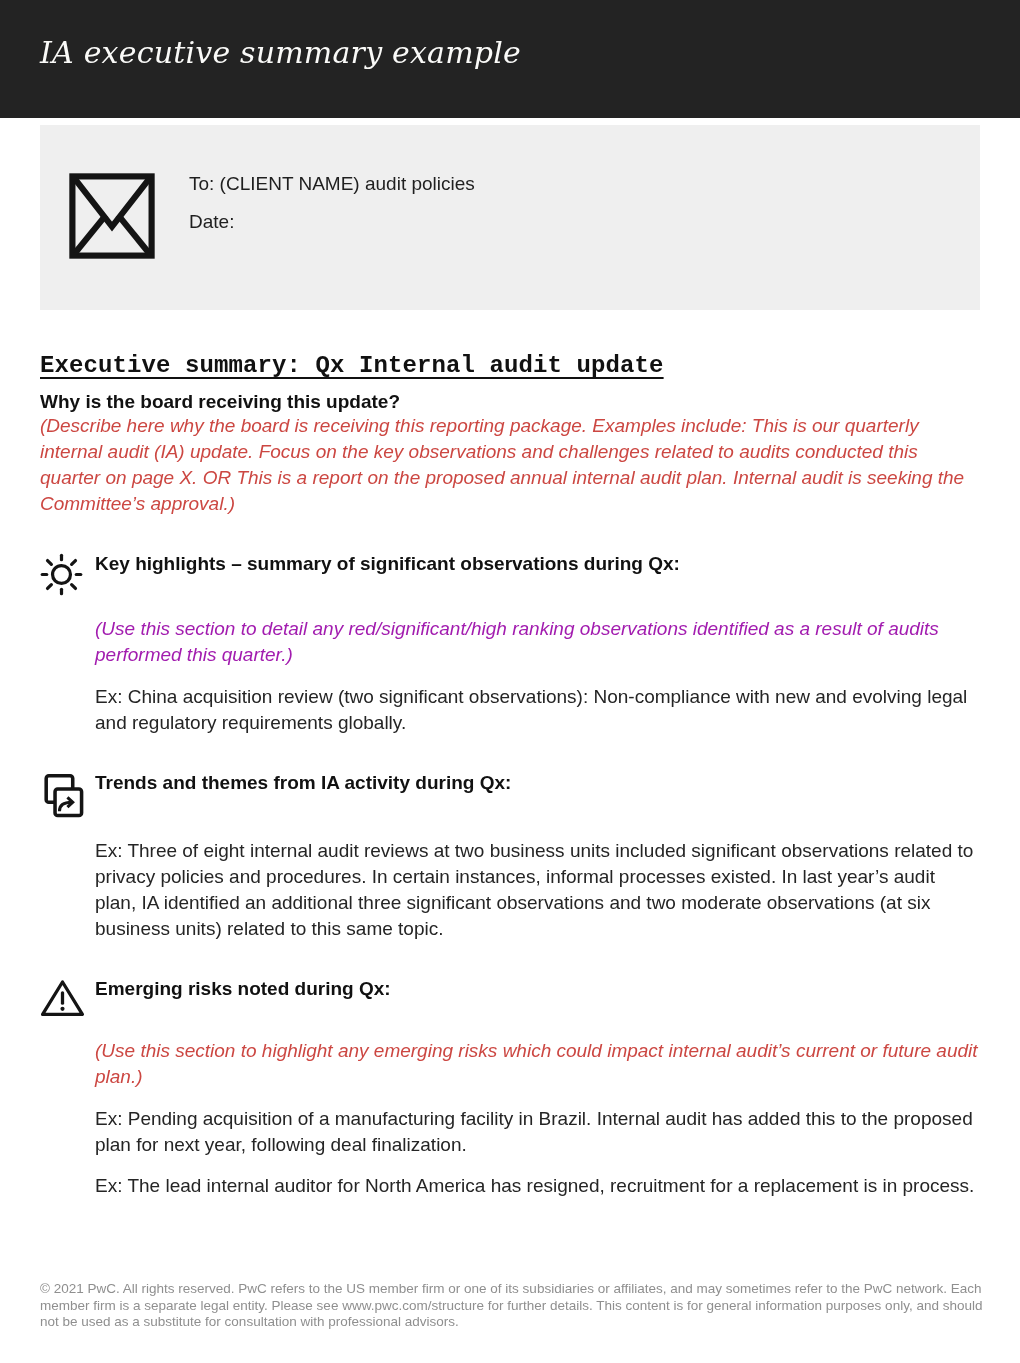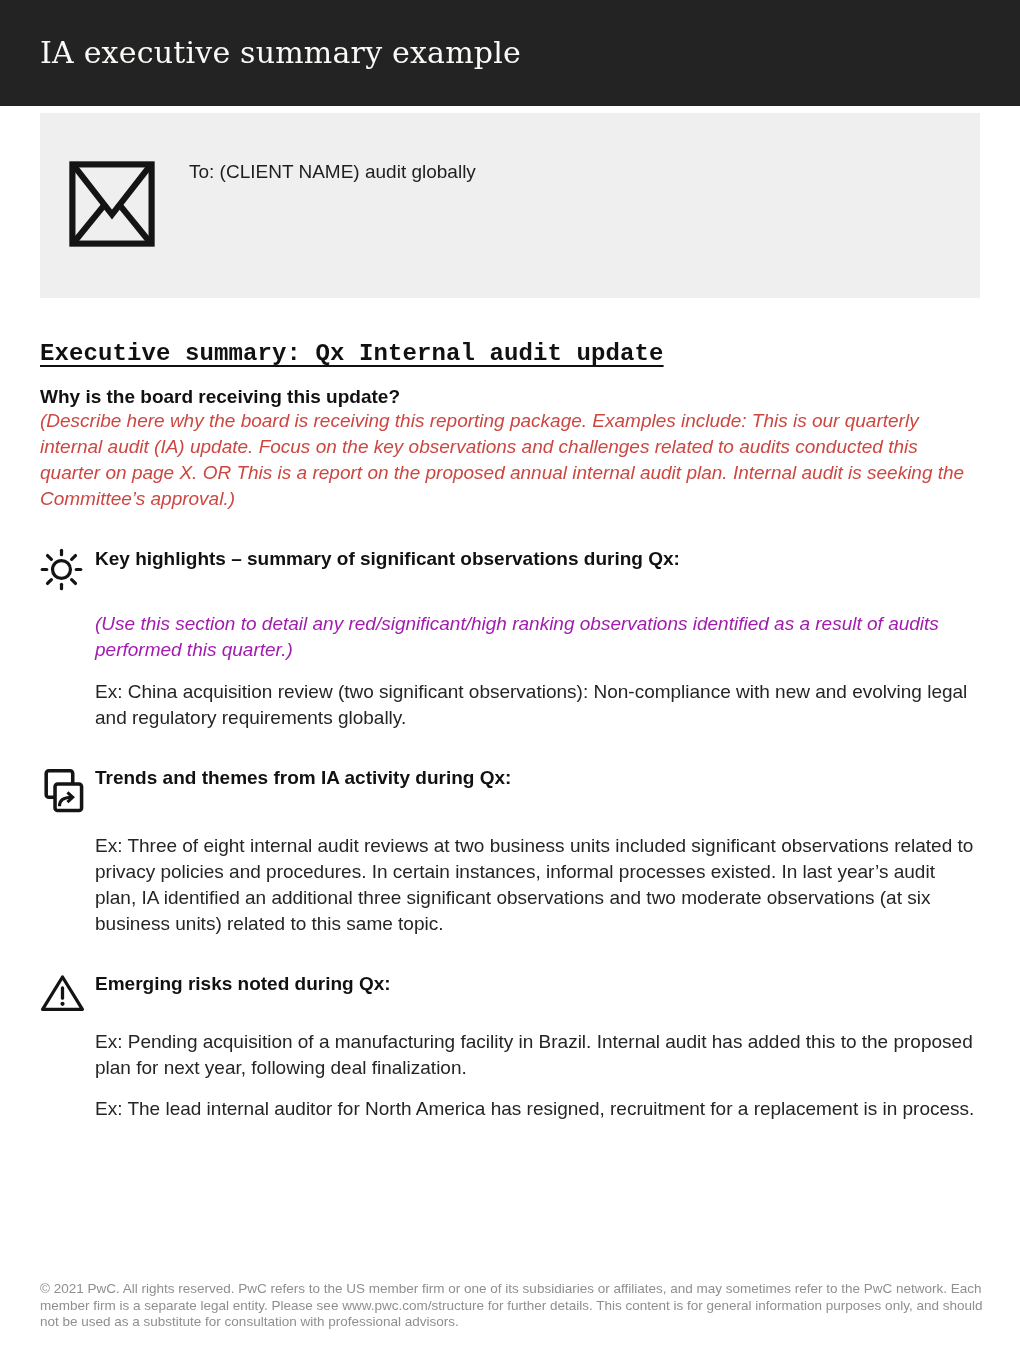--- a/index.html
+++ b/index.html
@@ -1,41 +1,42 @@
 <!DOCTYPE html>
 <html><head>
 <meta charset="utf-8">
 <style>
   html,body{margin:0;padding:0;}
   body{
     width:1020px;height:1363px;background:#ffffff;position:relative;
     font-family:"Liberation Sans", sans-serif;color:#222222;overflow:hidden;
   }
   .header{
-    height:106px;background:#232323;box-sizing:border-box;
+    height:118px;background:#232323;box-sizing:border-box;
     padding:36px 0 0 40px;
+    font-style:italic;
   }
   .header h1{
     margin:0;color:#fafaf8;font-family:"DejaVu Serif", serif;
     font-size:30px;font-weight:400;letter-spacing:.2px;line-height:1.1;
   }
   .memo-box{
     margin:7px 40px 0 40px;height:185px;background:#efefef;
     box-sizing:border-box;padding:46px 0 0 28px;display:flex;align-items:flex-start;
   }
   .memo-icon{width:88px;height:90px;flex:0 0 auto;margin-right:33px;}
   .memo-lines{font-size:19px;line-height:38px;color:#1f1f1f;margin-top:-6px;}
   .content{padding:0 40px;}
   .doc-title{
     margin:42px 0 0 0;font-size:24px;font-weight:700;color:#111;
     text-decoration:underline;text-decoration-thickness:2px;text-underline-offset:5px;
     letter-spacing:.1px;
     font-family:Liberation Mono, monospace;
   }
-  .doc-subtitle{margin:19px 0 0 0;font-size:19px;font-weight:700;color:#111;}
+  .doc-subtitle{margin:12px 0 0 0;font-size:19px;font-weight:700;color:#111;}
   p.guidance{
     font-size:19px;line-height:26px;font-style:italic;margin:0;
   }
   .intro-guidance{margin-top:20px;max-width:950px;}
   p.example{font-size:19px;line-height:26px;color:#252525;margin:16px 0 0 0;}
   .section{margin-top:36px;}
   .section-head{display:flex;align-items:flex-start;}
   .section-icon{flex:0 0 auto;display:inline-flex;}
   .icon-cell{width:55px;flex:0 0 55px;display:flex;justify-content:flex-start;}
   .section-head h3{margin:0;font-size:19px;font-weight:700;color:#111;line-height:1.2;}
@@ -57,21 +58,22 @@
 <div class="memo-box">
   <span class="memo-icon">
     <svg viewBox="0 0 100 100" width="88" height="90">
       <rect x="5" y="5" width="90" height="90" fill="none" stroke="#141414" stroke-width="7"></rect>
       <path d="M8 8 L50 62 L92 8" fill="none" stroke="#141414" stroke-width="7"></path>
       <path d="M8 92 L43 49" fill="none" stroke="#141414" stroke-width="7"></path>
       <path d="M92 92 L57 49" fill="none" stroke="#141414" stroke-width="7"></path>
     </svg>
   </span>
   <div class="memo-lines">
-    <div>To: (CLIENT NAME) audit globally</div>
+    <div>To: (CLIENT NAME) audit policies</div>
+    <div>Date:</div>
   </div>
 </div>
 
 <div class="content">
 
   <h2 class="doc-title">Executive summary: Qx Internal audit update</h2>
   <h3 class="doc-subtitle">Why is the board receiving this update?</h3>
   <p class="guidance intro-guidance" style="color:#cc4742">(Describe here why the board is receiving this reporting package. Examples include: This is our quarterly internal audit (IA) update. Focus on the key observations and challenges related to audits conducted this quarter on page X. OR This is a report on the proposed annual internal audit plan. Internal audit is seeking the Committee’s approval.)</p>
 
   <div class="section">
@@ -127,20 +129,21 @@
         <svg viewBox="0 0 52 46" width="45" height="40">
           <path d="M26 4.5 L49 42 H3 Z" fill="none" stroke="#141414" stroke-width="3.8" stroke-linejoin="round"></path>
           <line x1="26" y1="17" x2="26" y2="29" stroke="#141414" stroke-width="3.8" stroke-linecap="round"></line>
           <circle cx="26" cy="35.5" r="2.4" fill="#141414"></circle>
         </svg>
       </span>
         </span>
       <h3>Emerging risks noted during Qx:</h3>
     </div>
     <div class="section-body">
+      <p class="guidance" style="color:#cc4742">(Use this section to highlight any emerging risks which could impact internal audit’s current or future audit plan.)</p>
       <p class="example">Ex: Pending acquisition of a manufacturing facility in Brazil. Internal audit has added this to the proposed plan for next year, following deal finalization.</p>
       <p class="example" style="margin-top:15px">Ex: The lead internal auditor for North America has resigned, recruitment for a replacement is in process.</p>
     </div>
   </div>
 
 </div>
 
 <div class="footer">© 2021 PwC. All rights reserved. PwC refers to the US member firm or one of its subsidiaries or affiliates, and may sometimes refer to the PwC network. Each member firm is a separate legal entity. Please see www.pwc.com/structure for further details. This content is for general information purposes only, and should not be used as a substitute for consultation with professional advisors.</div>
 
 </body></html>

